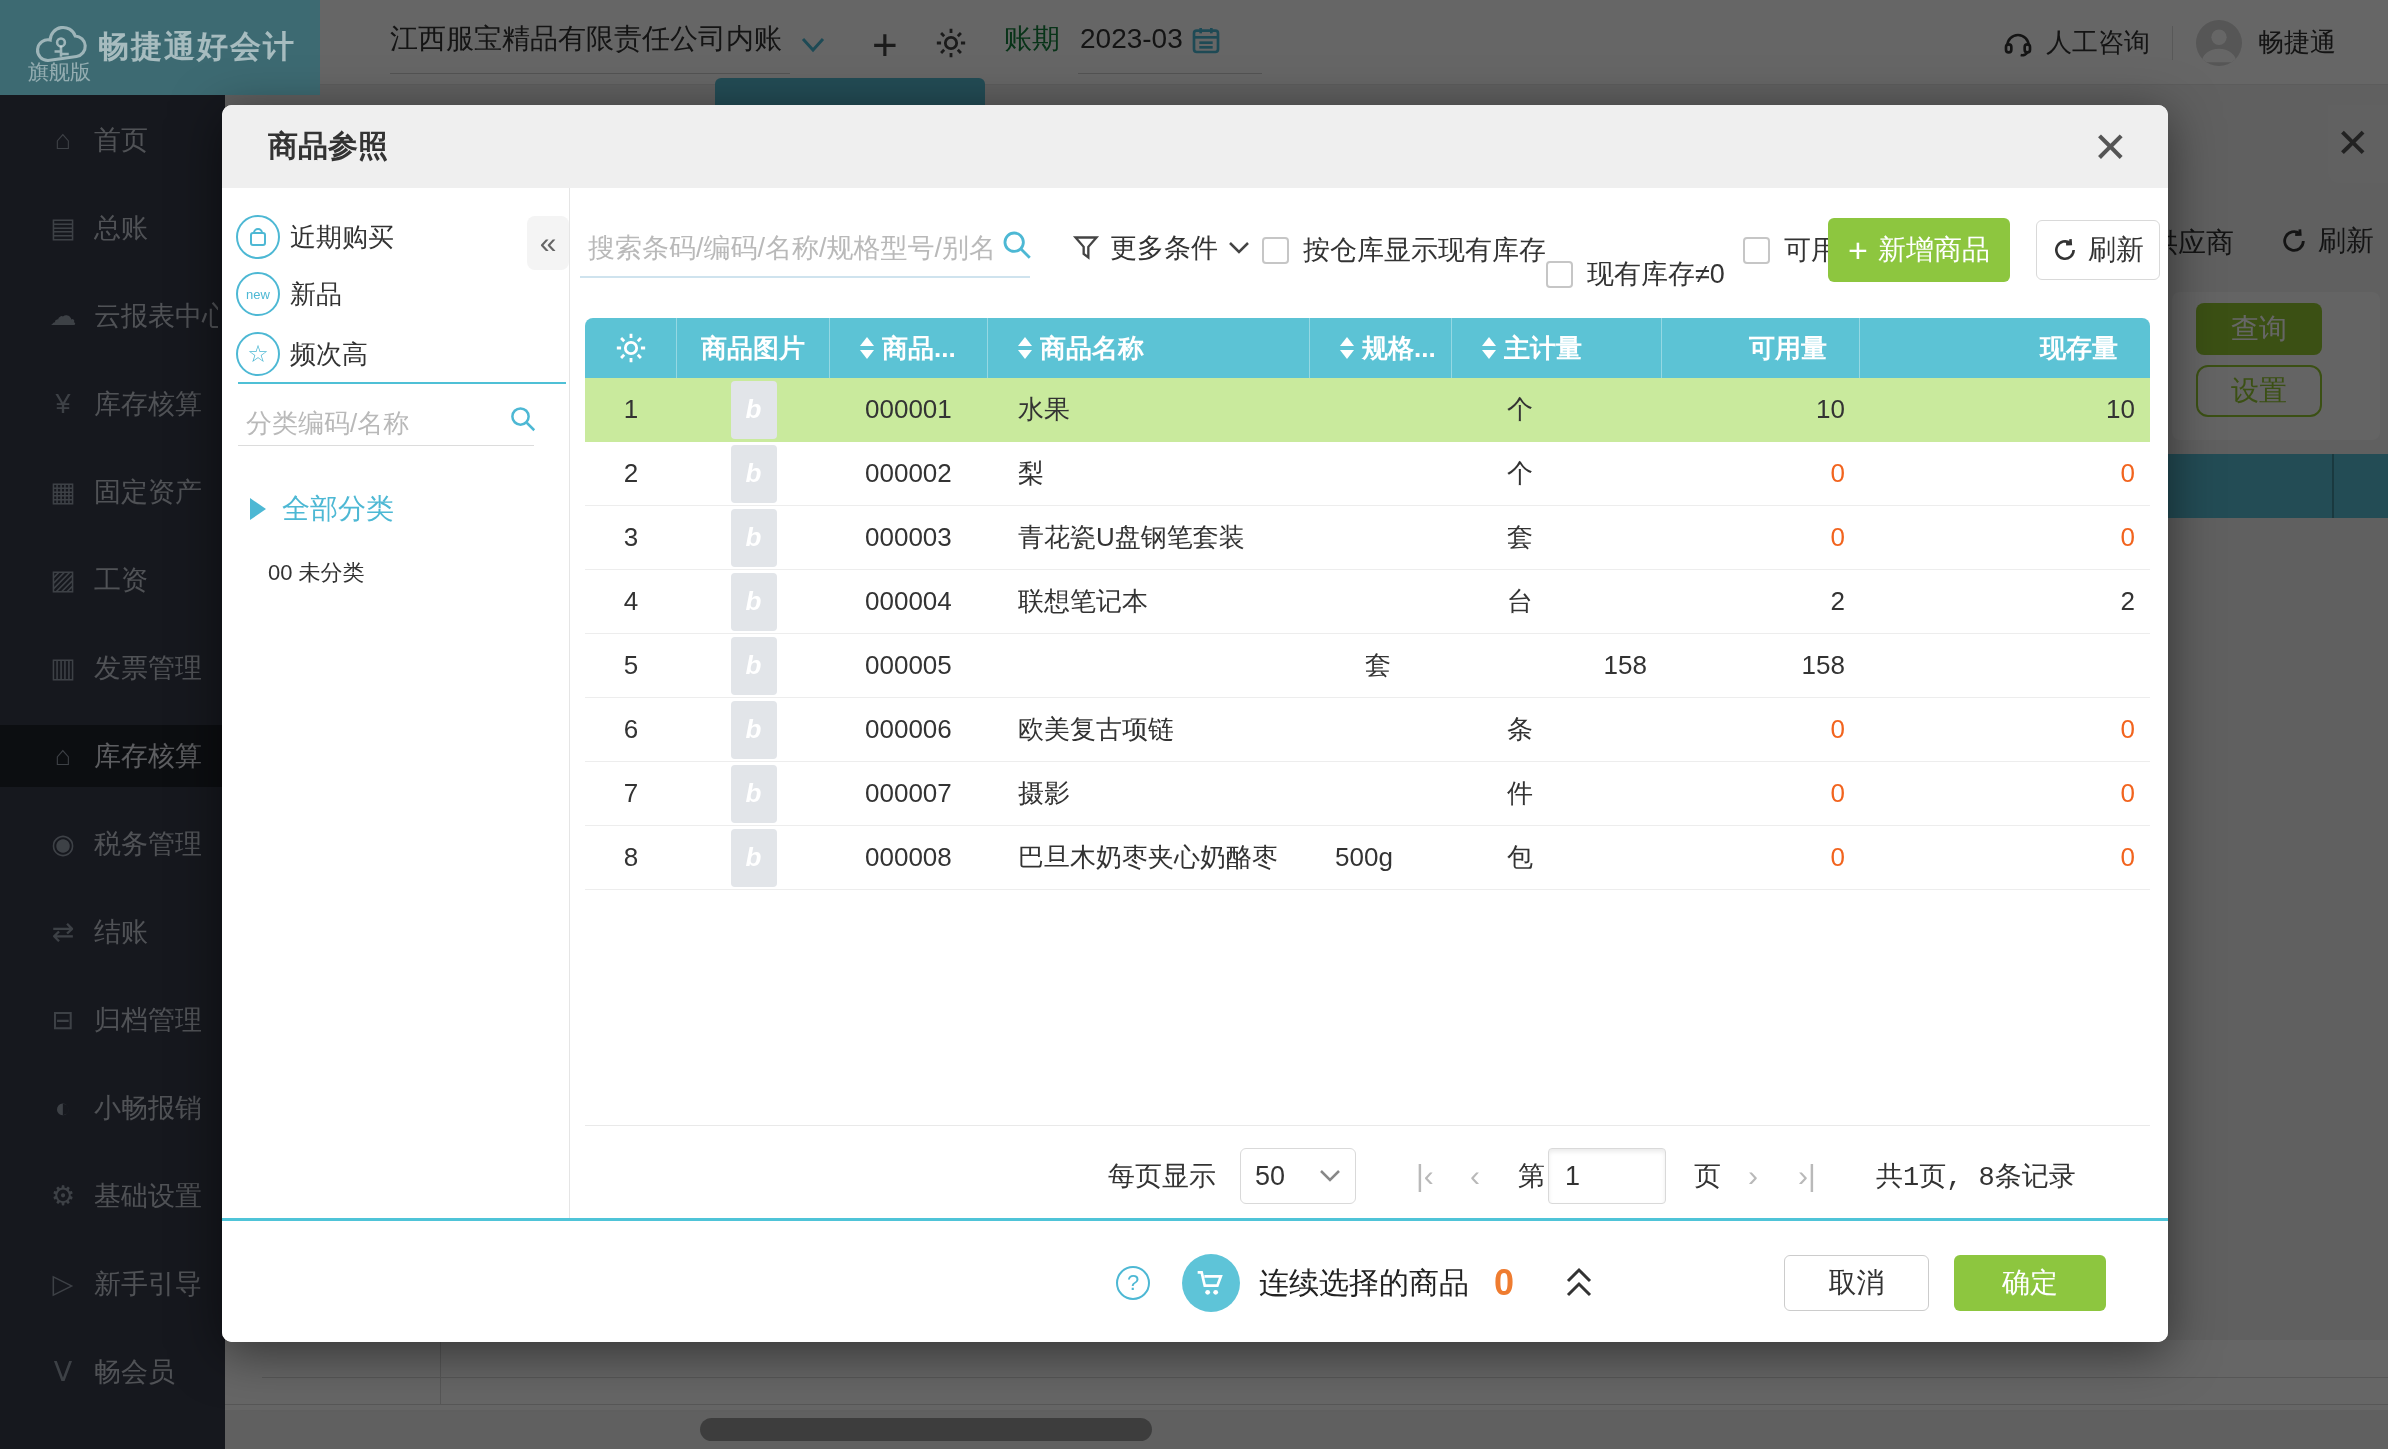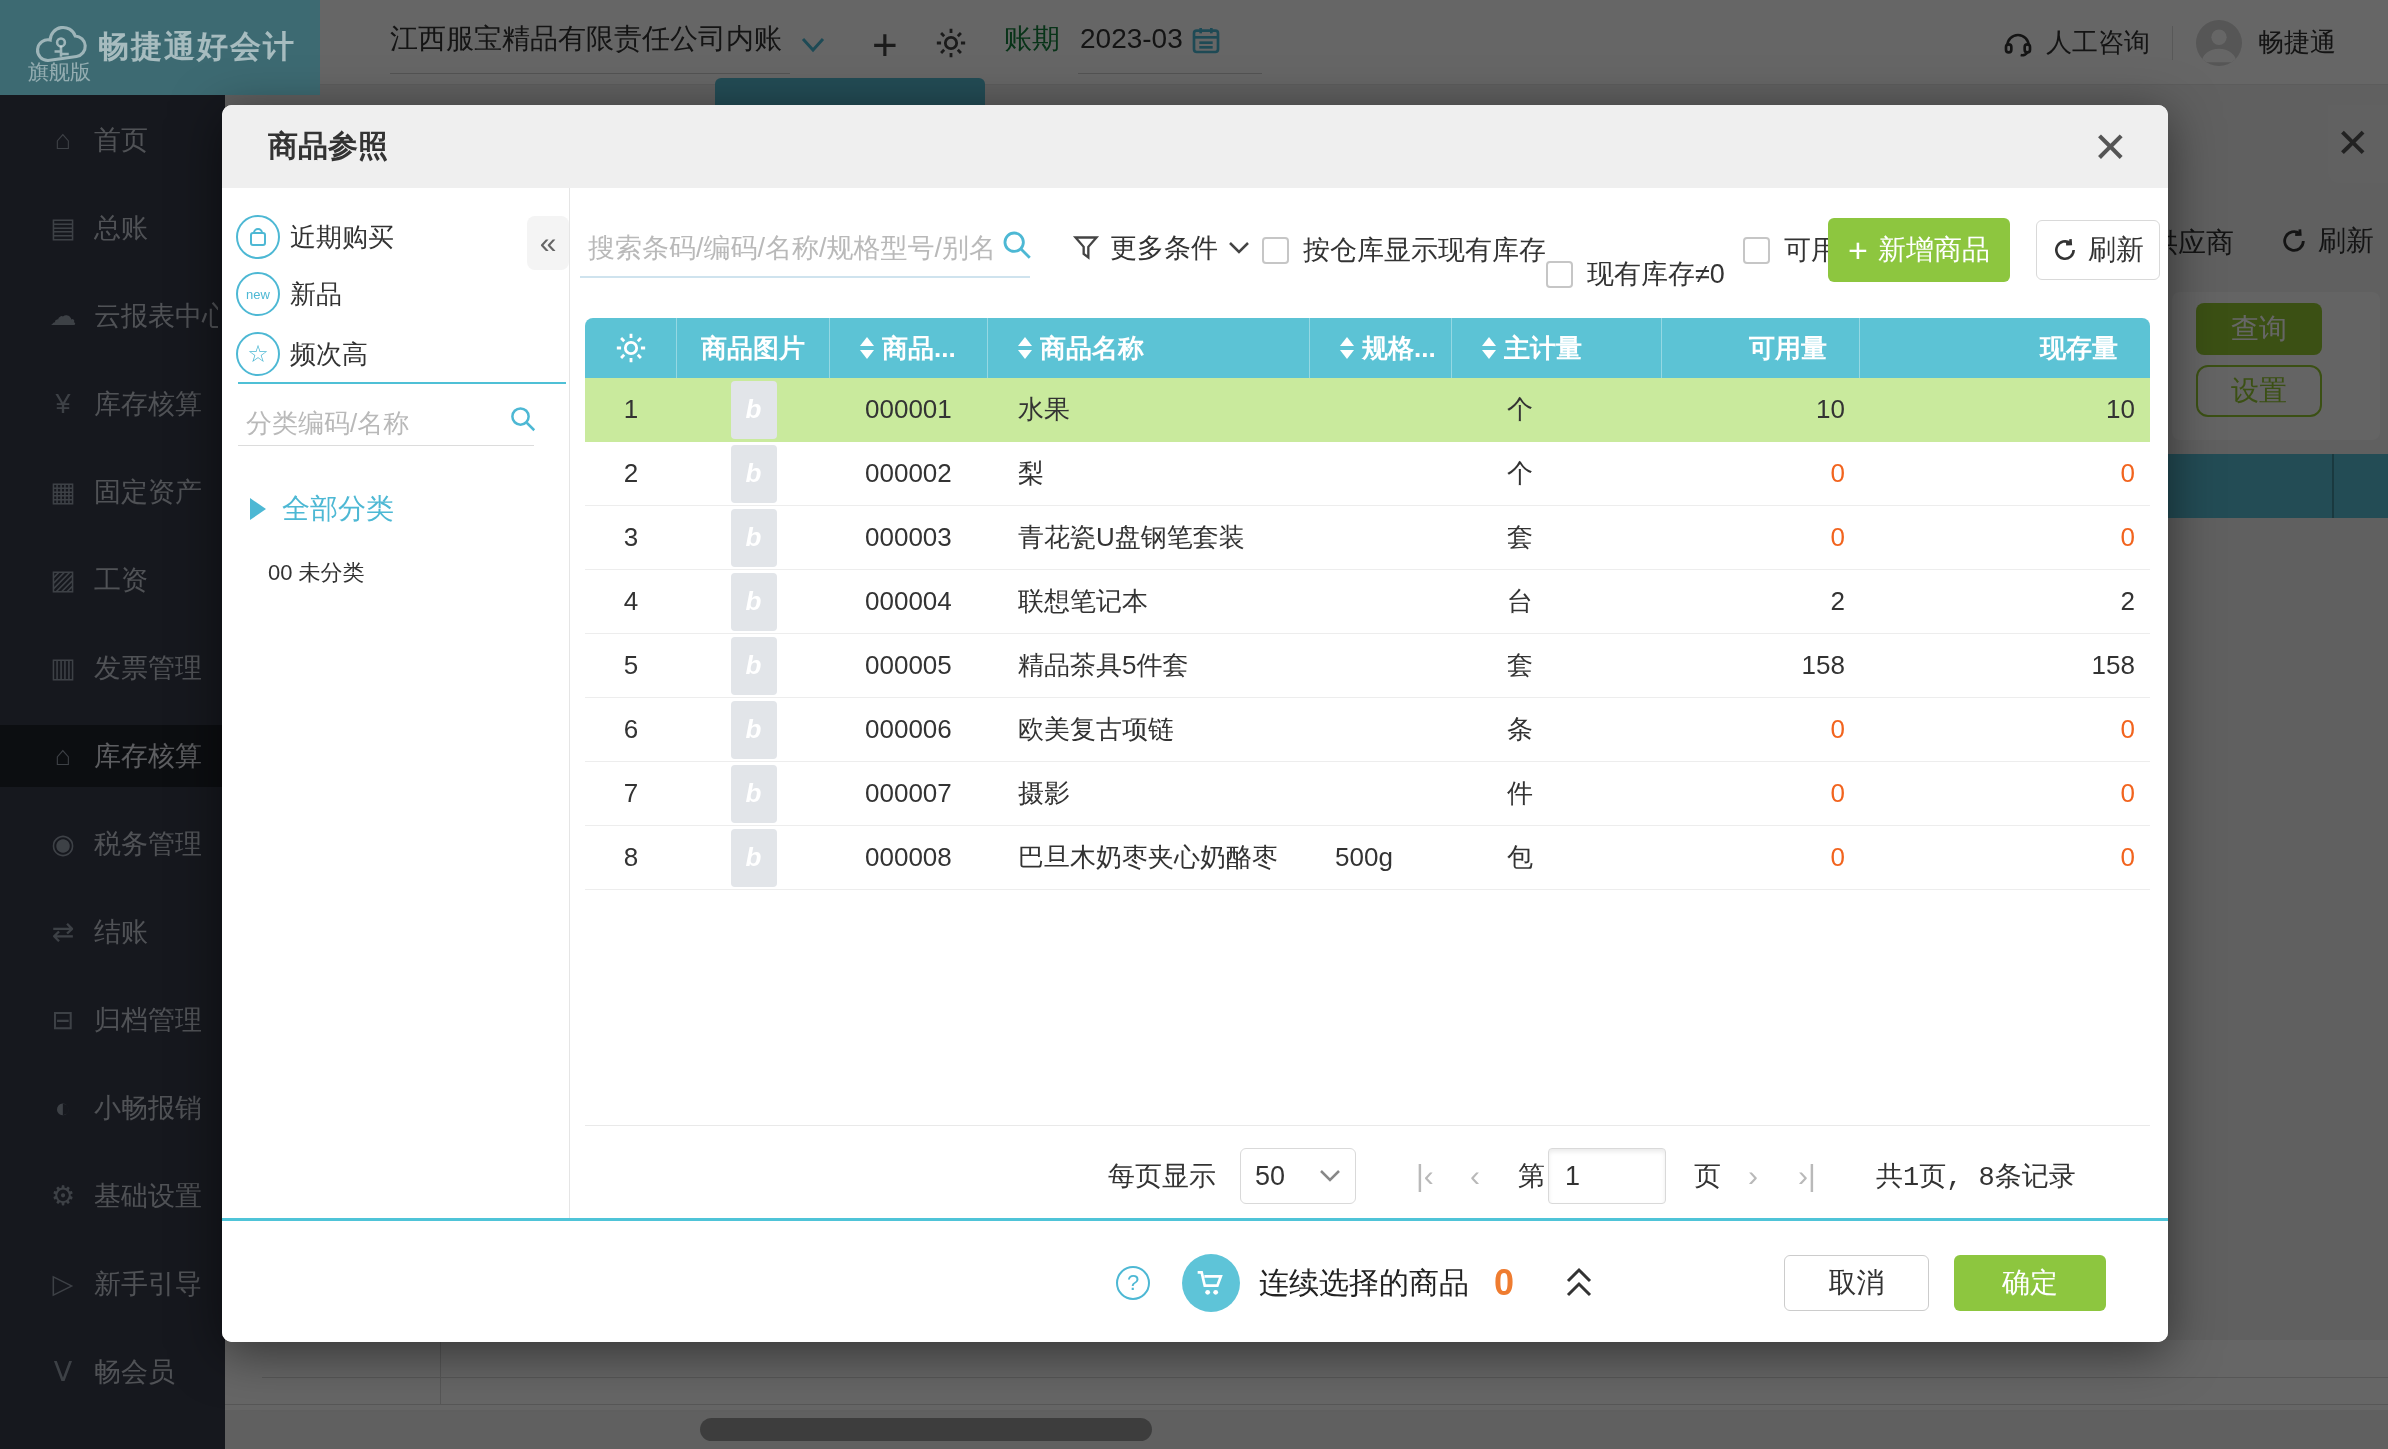--- a/index.html
+++ b/index.html
@@ -457,21 +457,20 @@
                 <div class="td unit">台</div>
                 <div class="td num">2</div>
                 <div class="td num">2</div>
               </div>
               <div class="t-row">
                 <div class="td idx">5</div>
                 <div class="td img">
                   <span class="imgbox">b</span>
                 </div>
                 <div class="td code">000005</div>
-                <div class="td name">精品茶具5件套</div>
                 <div class="td spec"></div>
                 <div class="td unit">套</div>
                 <div class="td num">158</div>
                 <div class="td num">158</div>
               </div>
               <div class="t-row">
                 <div class="td idx">6</div>
                 <div class="td img">
                   <span class="imgbox">b</span>
                 </div>

